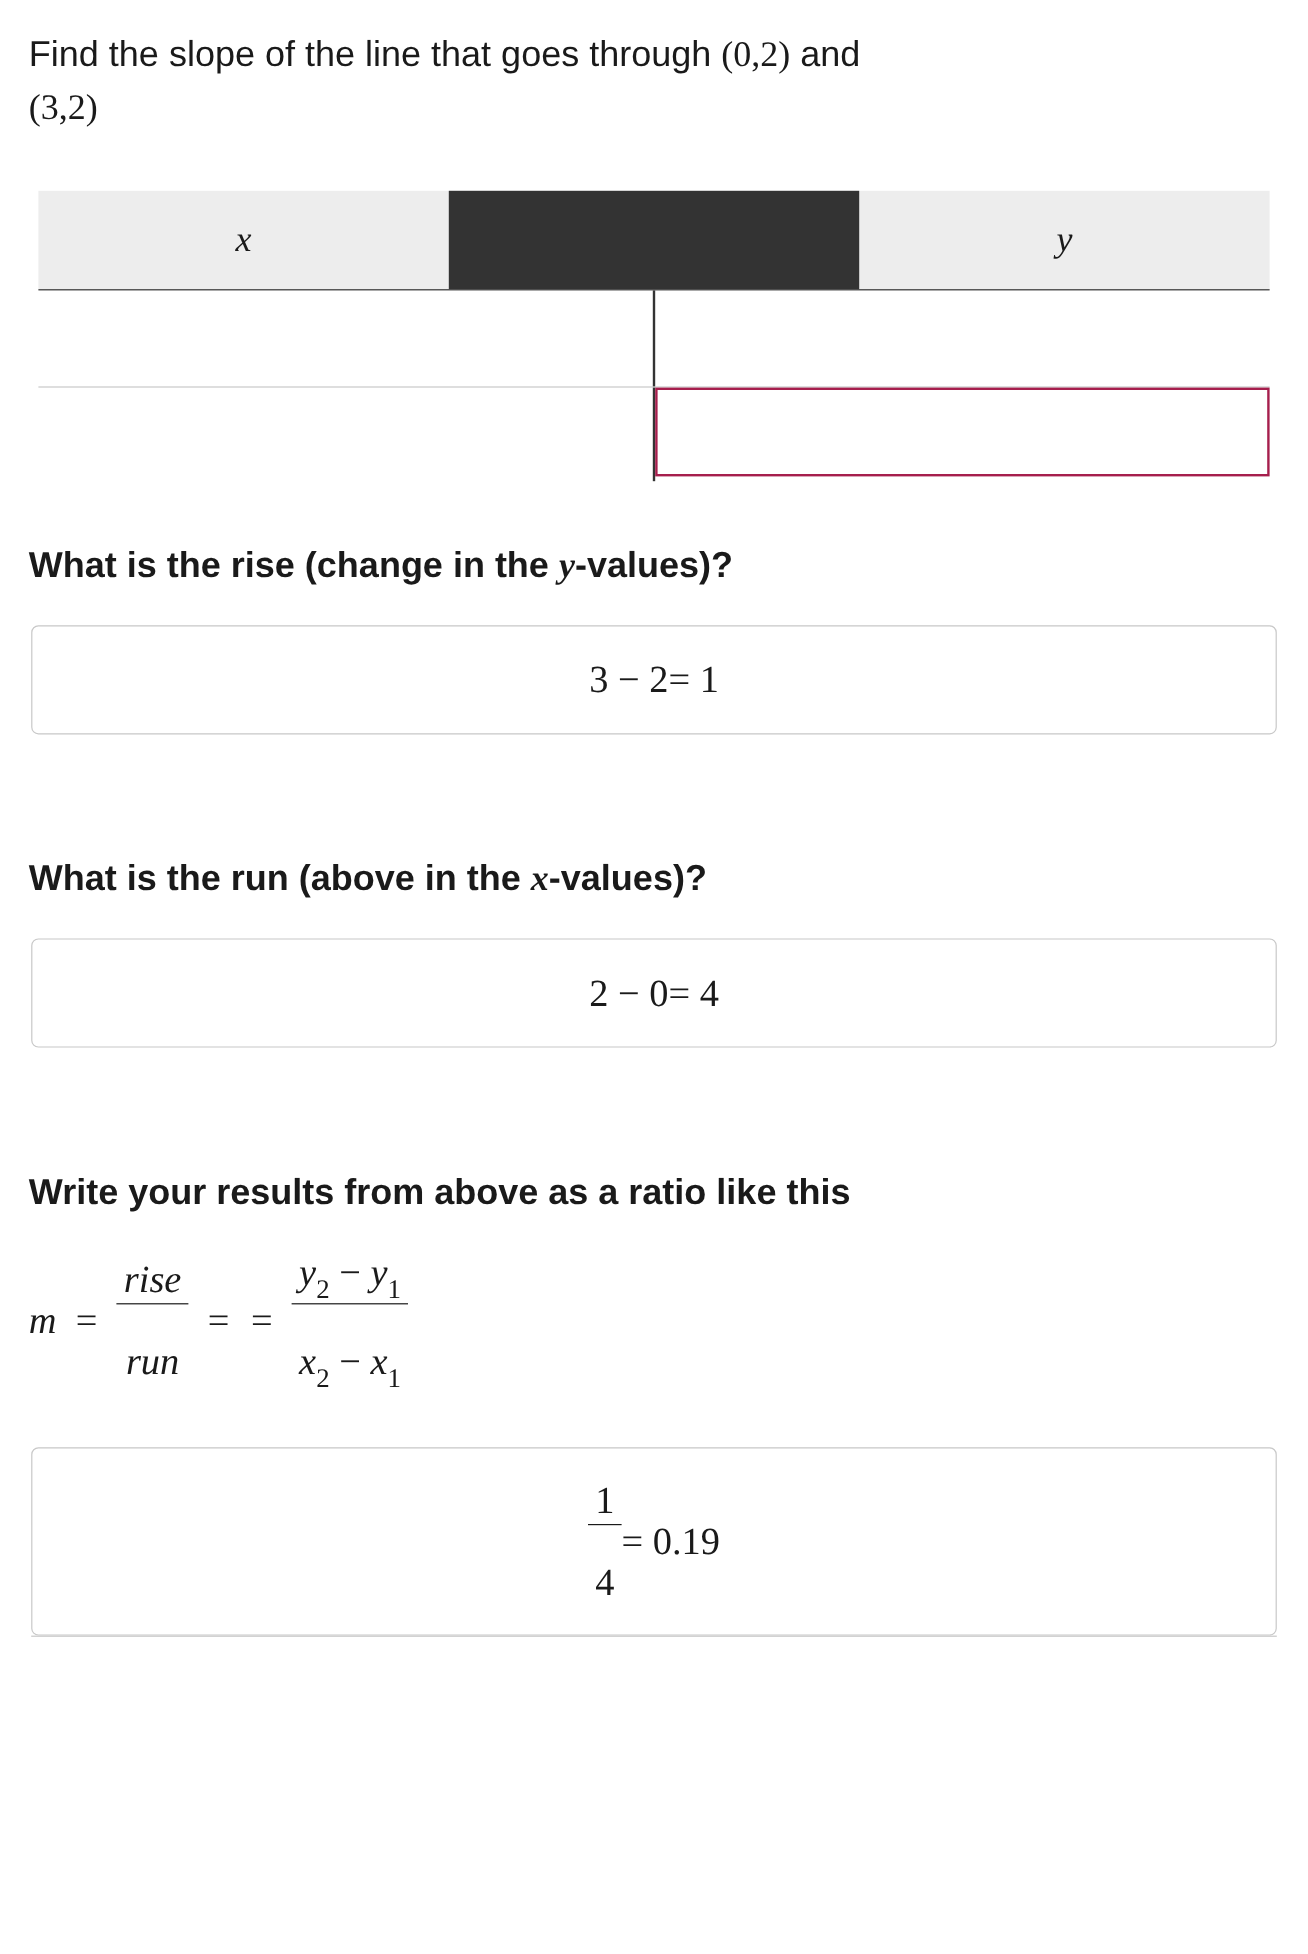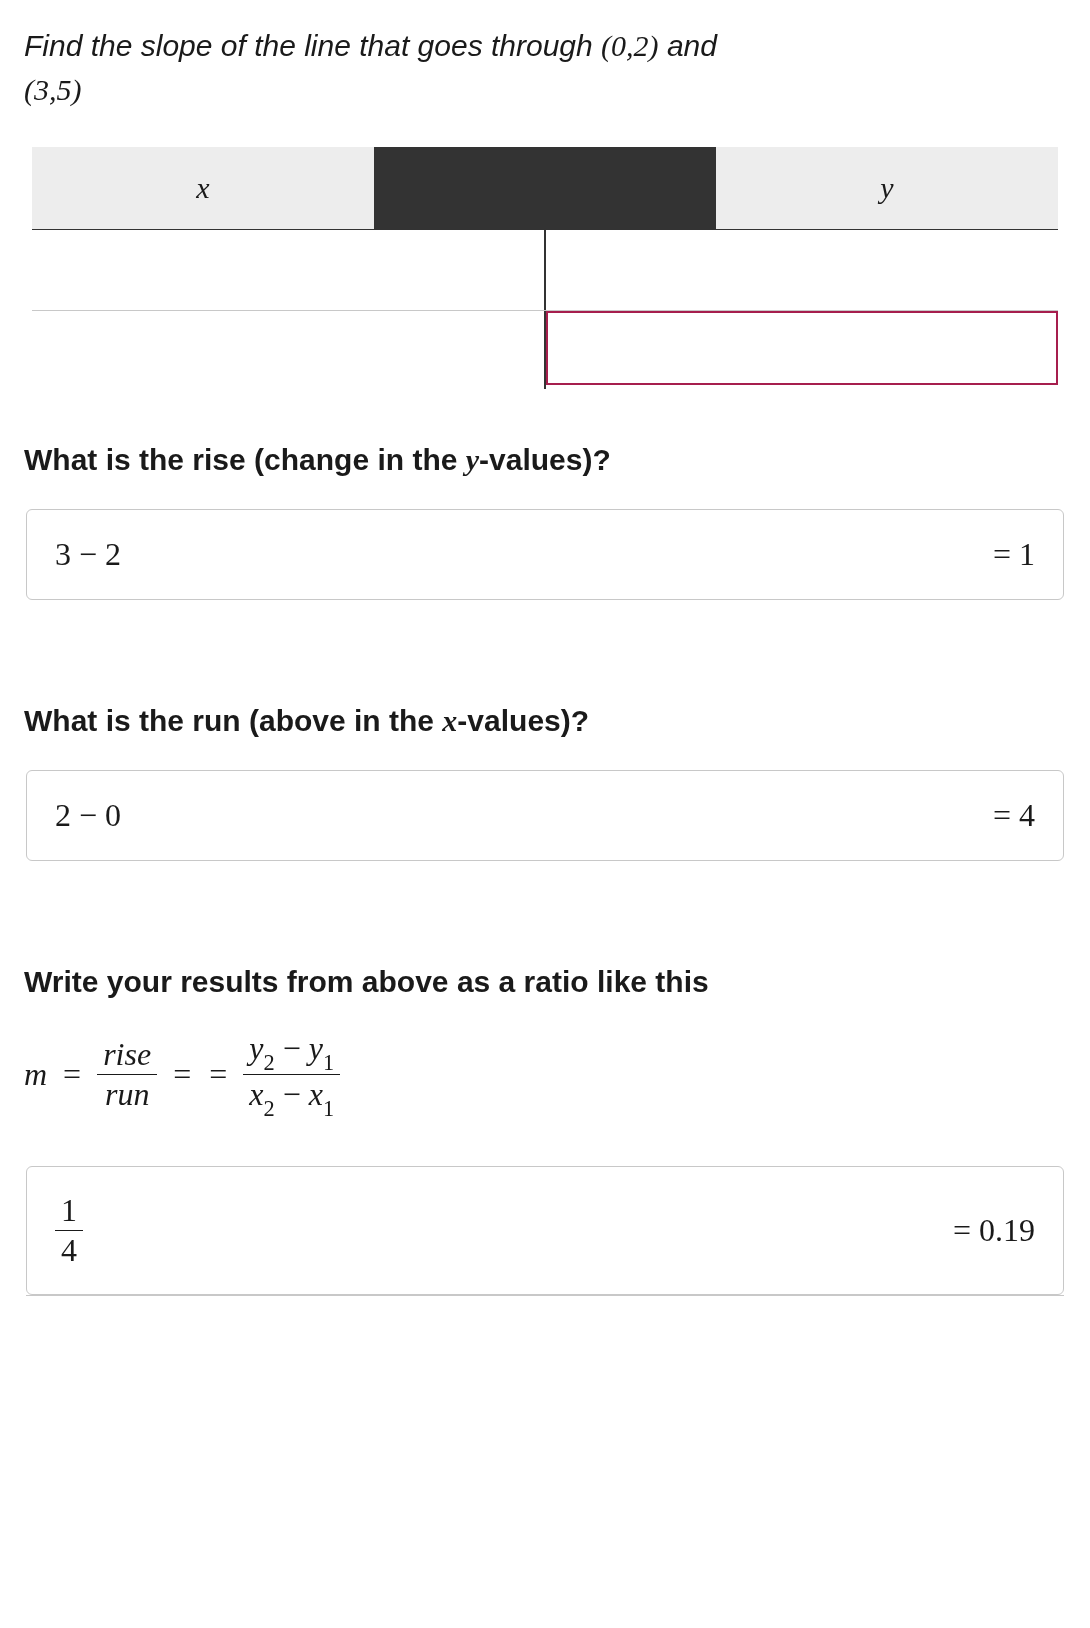--- a/index.html
+++ b/index.html
@@ -10,22 +10,21 @@
     font-size: 30px;
     color: #1a1a1a;
     background: #fff;
     width: 1090px;
   }
   .page {
     padding: 24px;
   }
   .prompt {
     line-height: 1.45;
-    margin-bottom: 36px;
-    font-style: italic;
+    margin-bottom: 48px;
   }
   .math-ital { font-style: italic; font-family: Georgia, "Times New Roman", serif; }
   .math-rm { font-family: Georgia, "Times New Roman", serif; }
   .paren { font-family: Georgia, "Times New Roman", serif; }
 
   
   .xy-table {
     margin: 0 8px 50px 8px;
   }
   .xy-header {
@@ -73,22 +72,22 @@
     line-height: 1.4;
     font-weight: bold;
   }
 
   
   .answer-box {
     border: 1px solid #c8c8c8;
     border-radius: 6px;
     display: flex;
     align-items: center;
-    justify-content: space-between;
-    padding: 26px 28px;
+    justify-content: center;
+    padding: 26px 12px;
     margin: 0 2px 100px 2px;
   }
   .answer-box.last { margin-bottom: 0; }
   .answer-left {
     font-family: Georgia, "Times New Roman", serif;
     font-size: 32px;
   }
   .answer-right {
     font-family: Georgia, "Times New Roman", serif;
     font-size: 32px;
@@ -105,41 +104,41 @@
     margin: 18px 0 48px 0;
   }
   .frac {
     display: inline-flex;
     flex-direction: column;
     align-items: center;
     vertical-align: middle;
     line-height: 1.1;
   }
   .frac .num { padding: 0 6px 2px 6px; border-bottom: 1.5px solid #1a1a1a; }
-  .frac .den { padding: 2px 6px 0 6px; }
+  .frac .den { padding: 2px 6px 0 6px; margin-top: 28px; }
   .frac.ital { font-style: italic; }
   .sub { font-size: 0.7em; vertical-align: sub; position: relative; top: 4px; }
   .eq { padding: 0 2px; }
 
   .answer-bottom-border {
     border-top: 1px solid #c8c8c8;
     height: 24px;
     margin: 0 2px;
   }
 </style>
 </head>
 <body>
 
 <div class="page">
 
   <div class="prompt">
     <span>Find the slope of the line that goes through </span>
     <span class="paren">(0,2)</span>
     <span> and </span><br>
-    <span class="paren">(3,5)</span>
+    <span class="paren">(3,2)</span>
   </div>
 
   <div class="xy-table">
     <div class="xy-header">
       <div>x</div>
       <div class="xy-vsep"></div>
       <div>y</div>
     </div>
     <div class="xy-row">
       <div class="cell"></div>

